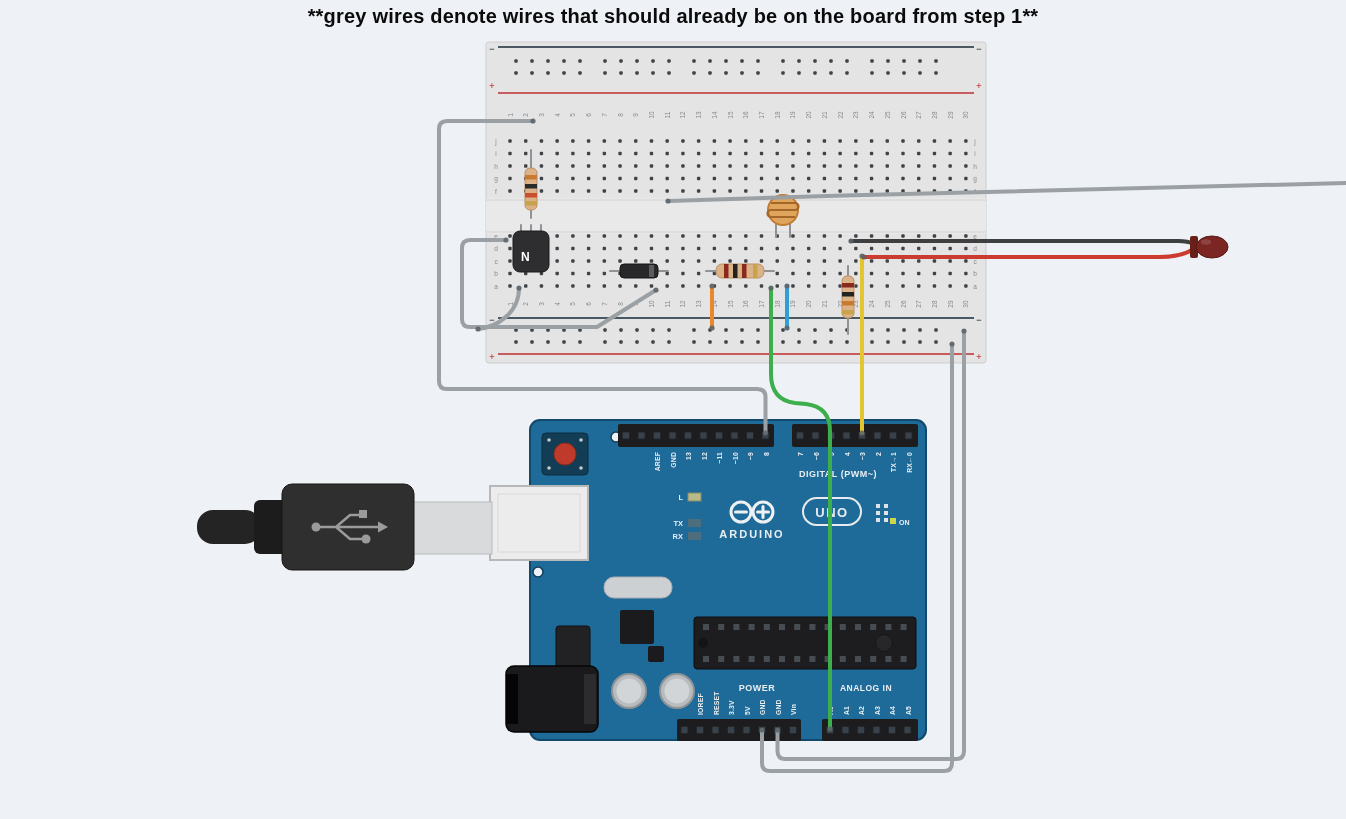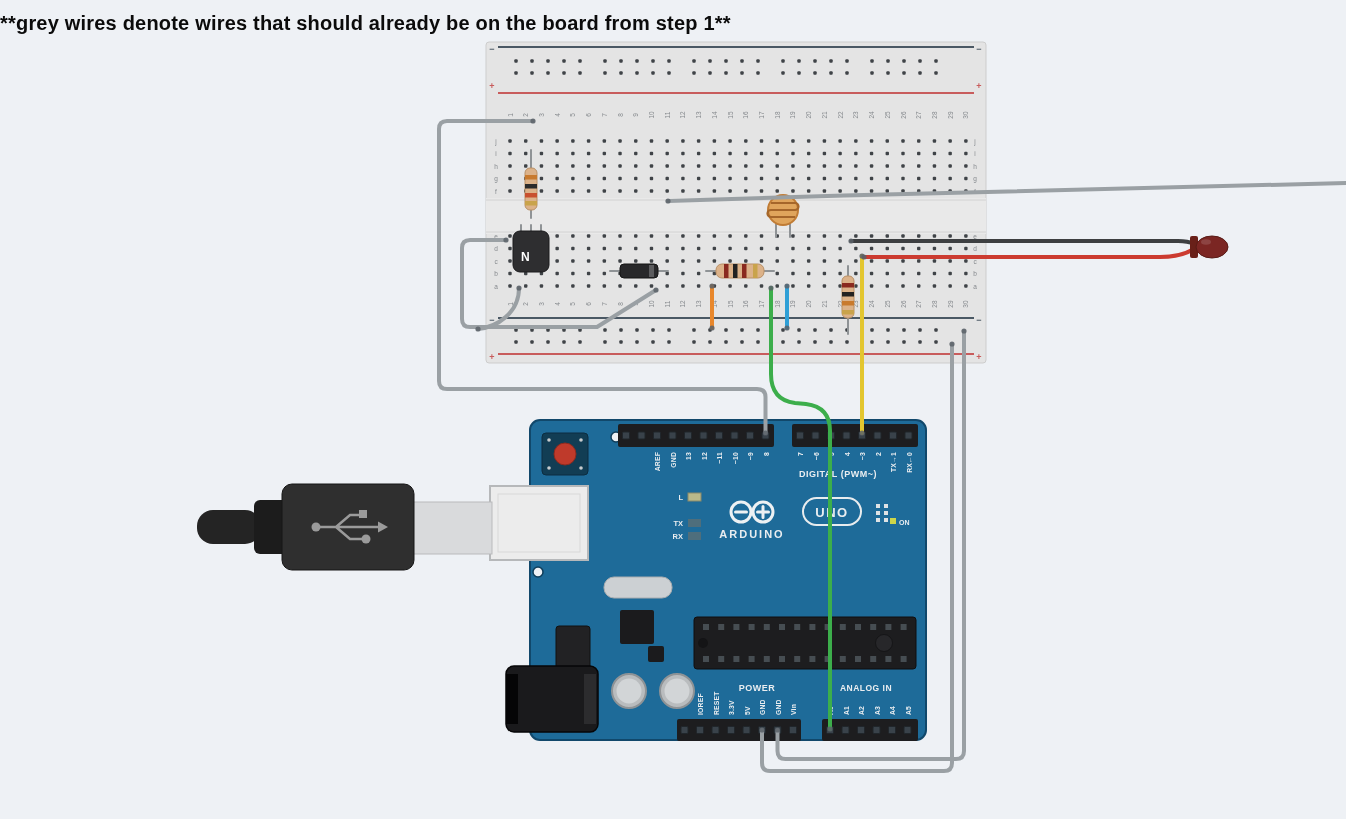--- a/index.html
+++ b/index.html
@@ -1,18 +1,18 @@
 <!DOCTYPE html>
 <html><head>
 <meta charset="utf-8">
 <style>
   *{margin:0;padding:0;box-sizing:border-box}
   html,body{width:1346px;height:819px;overflow:hidden}
   body{position:relative;font-family:"Liberation Sans",sans-serif;background:#eef1f5}
-  #title{position:absolute;top:12px;left:0;width:100%;text-align:left;
+  #title{position:absolute;top:5px;left:0;width:100%;text-align:center;
          font-size:20px;font-weight:bold;color:#0b0b0b;letter-spacing:.2px}
   #scene{position:absolute;top:0;left:0}
   .bb-label{font:6.5px "Liberation Sans",sans-serif;fill:#85898d}
   .bb-sign{font:bold 9px "Liberation Sans",sans-serif}
   .pin-label{font:bold 6.8px "Liberation Sans",sans-serif;fill:#e9edf0;letter-spacing:.2px}
   .board-label{fill:#e9edf0;font-weight:bold;font-family:"Liberation Sans",sans-serif}
   .wire{fill:none;stroke-width:4;stroke-linecap:round;stroke-linejoin:round}
   .lead{stroke:#8f9396;stroke-width:2;stroke-linecap:round}
 </style>
 </head>

